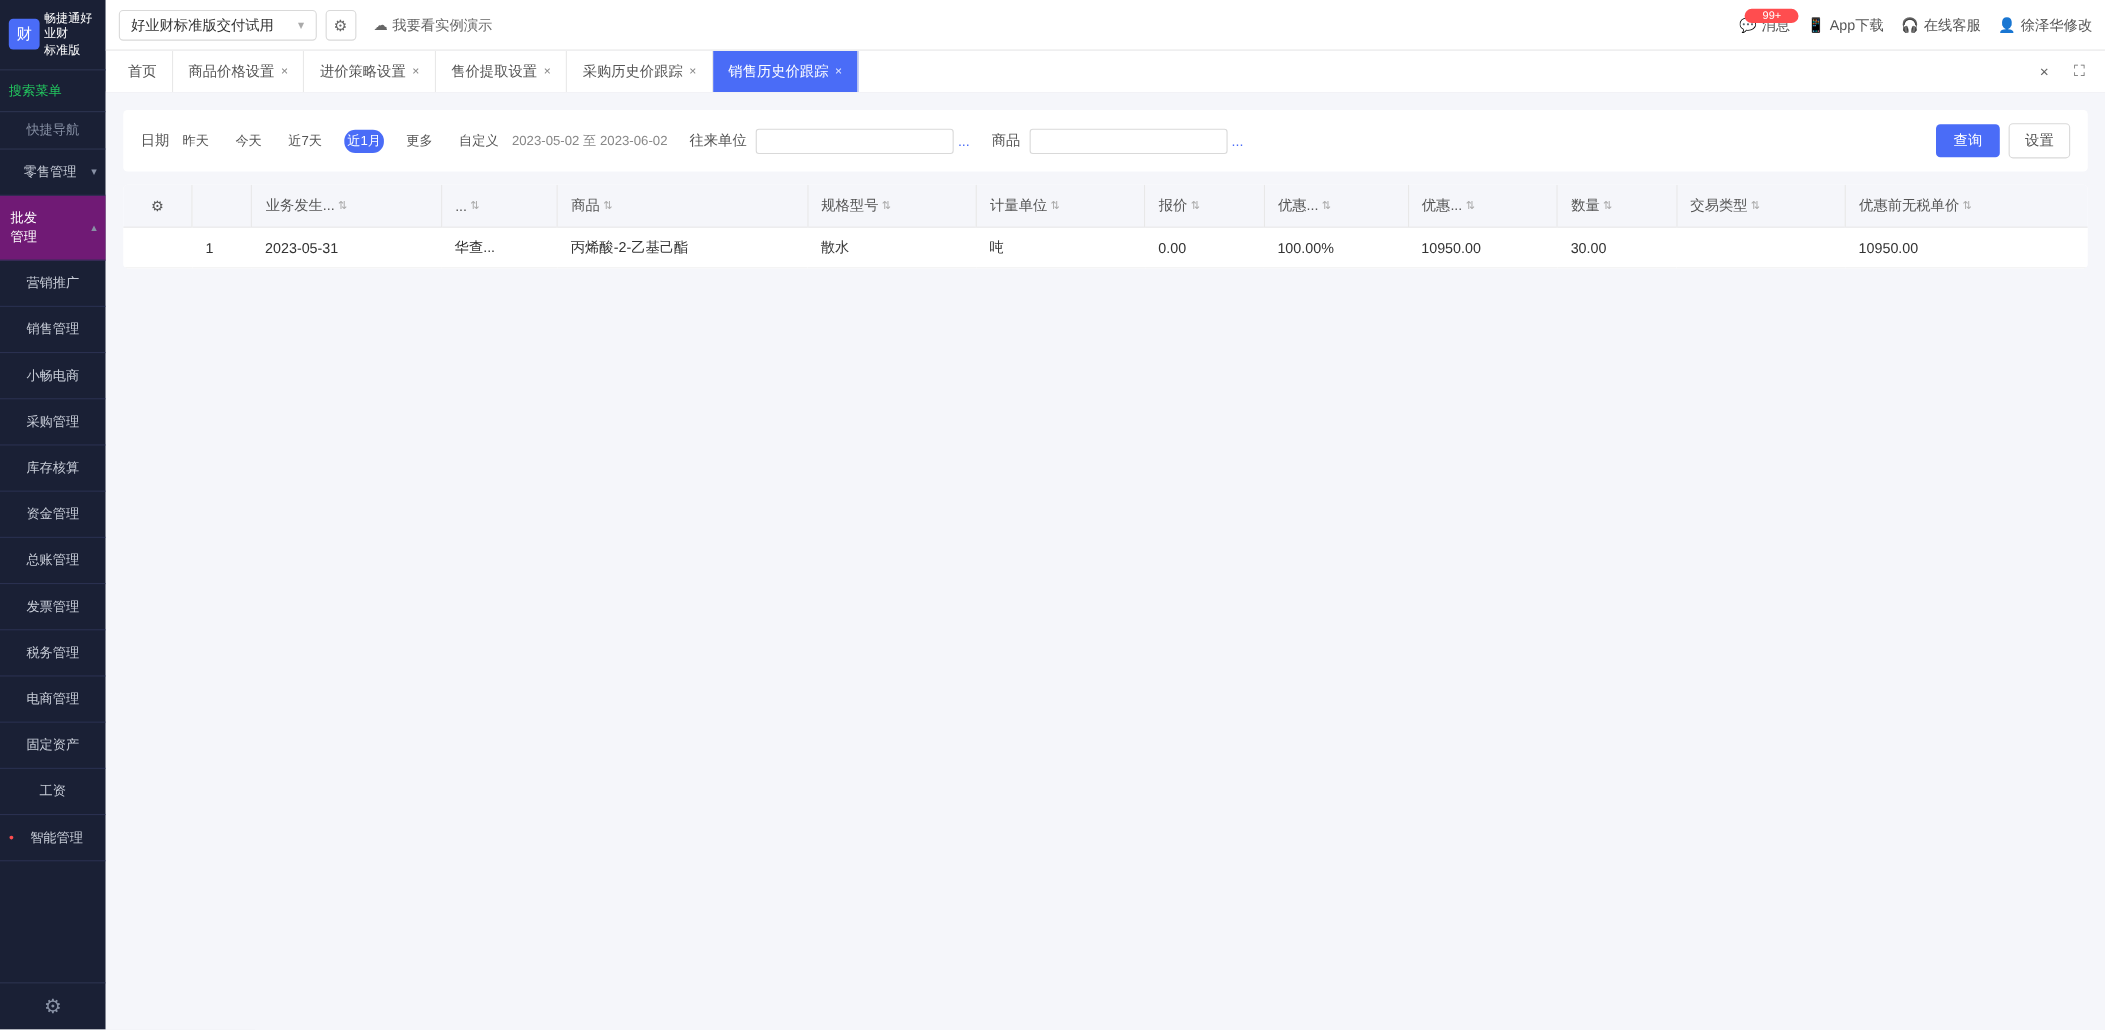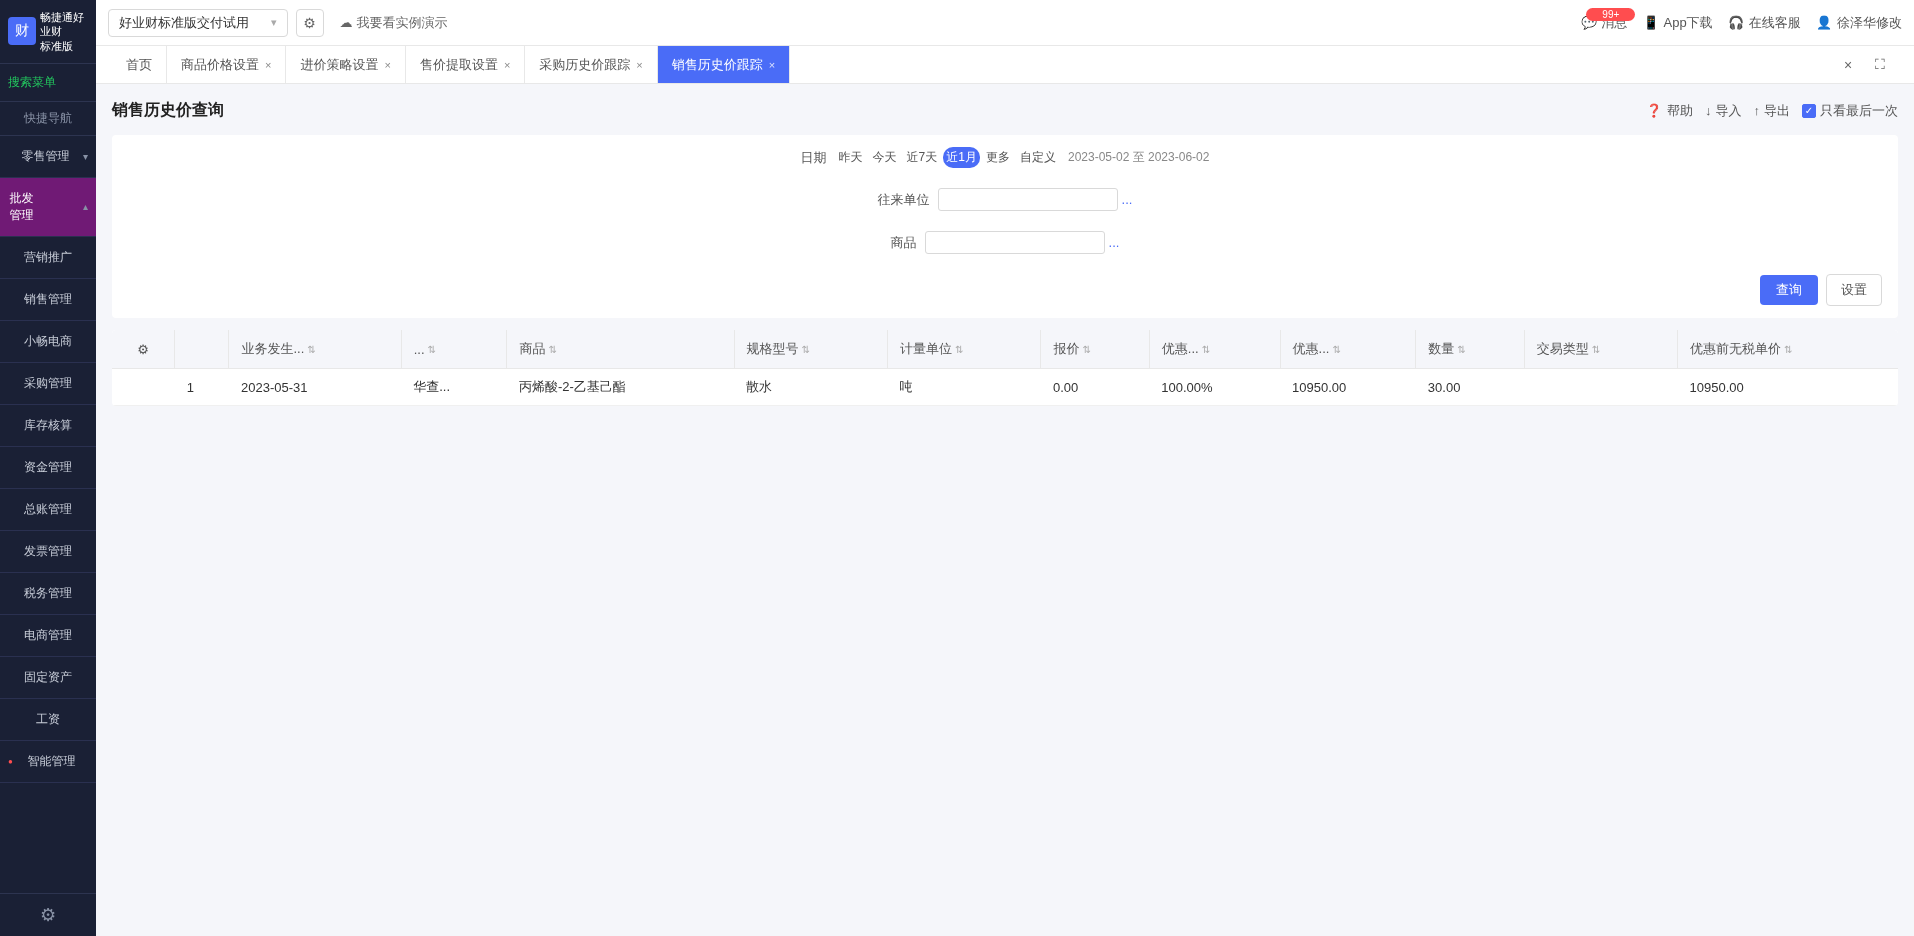--- a/index.html
+++ b/index.html
@@ -134,21 +134,21 @@
       position: absolute;
       top: -6px; right: -8px;
     }
 
     
     .tabbar {
       background: #fff;
       border-bottom: 1px solid #e8e8e8;
       display: flex;
       align-items: center;
-      padding: 0 16px;
+      padding: 0 6px;
       height: 38px;
       overflow-x: auto;
     }
     .tab {
       padding: 0 14px;
       height: 38px;
       display: flex;
       align-items: center;
       gap: 6px;
       font-size: 13px;
@@ -226,36 +226,35 @@
     
     .filter-bar {
       background: #fff;
       border-radius: 4px;
       padding: 12px 16px;
       margin-bottom: 12px;
       display: flex;
       align-items: center;
       gap: 20px;
       flex-wrap: wrap;
-      flex-direction: column;
     }
     .filter-group {
       display: flex;
       align-items: center;
       gap: 8px;
     }
     .filter-label {
       font-size: 13px;
       color: #555;
       flex-shrink: 0;
     }
     .date-options {
       display: flex;
       align-items: center;
-      gap: 2px;
+      gap: 16px;
     }
     .date-opt {
       font-size: 12px;
       color: #555;
       cursor: pointer;
       padding: 2px 4px;
       border-radius: 3px;
     }
     .date-opt.active {
       background: #4a6cf7;
@@ -470,41 +469,20 @@
       <span class="close-btn">×</span>
     </div>
     <div class="tabbar-actions">
       <div class="tabbar-btn">×</div>
       <div class="tabbar-btn">⛶</div>
     </div>
   </div>
 
   <div class="content">
 
-    <div class="page-header">
-      <div class="page-title">销售历史价查询</div>
-      <div class="page-actions">
-        <div class="page-action-btn">
-          <span>❓</span>
-          <span>帮助</span>
-        </div>
-        <div class="page-action-btn">
-          <span>↓</span>
-          <span>导入</span>
-        </div>
-        <div class="page-action-btn">
-          <span>↑</span>
-          <span>导出</span>
-        </div>
-        <div class="checkbox-label">
-          <div class="checkbox-box">✓</div>
-          <span>只看最后一次</span>
-        </div>
-      </div>
-    </div>
 
     <div class="filter-bar">
       <div class="filter-group">
         <span class="filter-label">日期</span>
         <div class="date-options">
           <span class="date-opt">昨天</span>
           <span class="date-opt">今天</span>
           <span class="date-opt">近7天</span>
           <span class="date-opt active">近1月</span>
           <span class="date-opt">更多</span>

